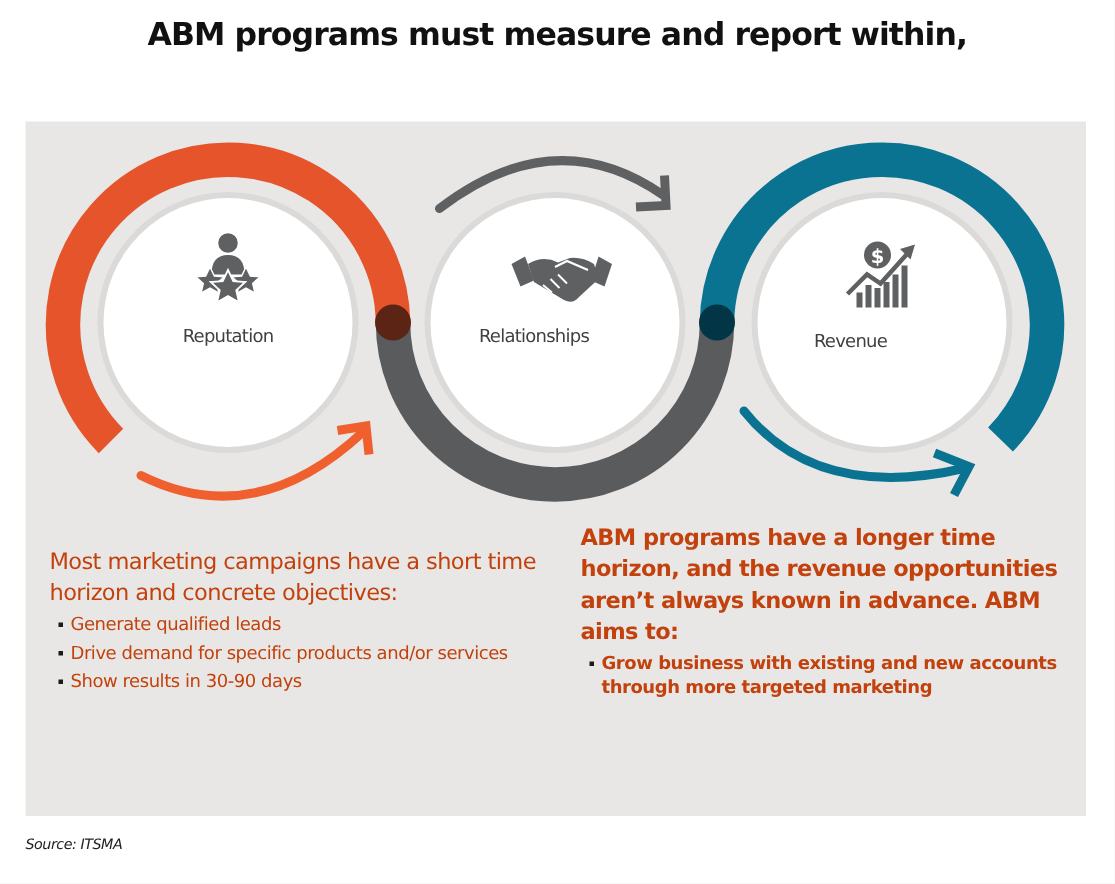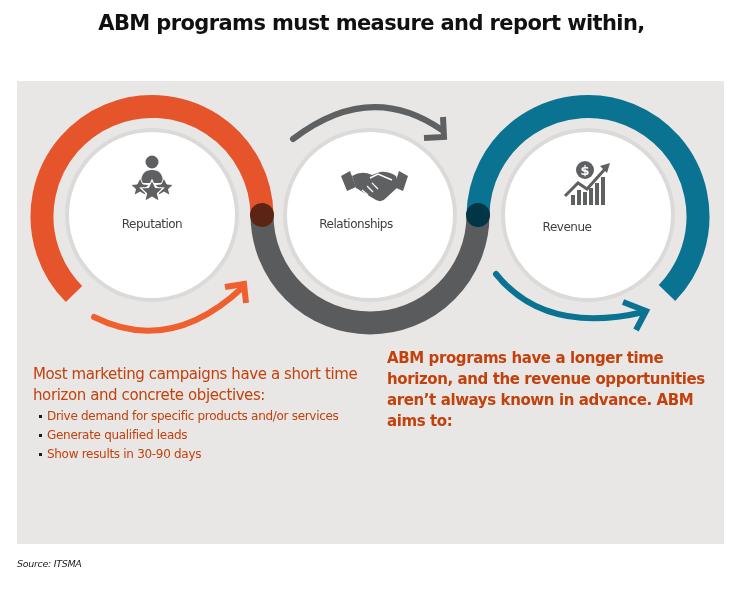--- a/index.html
+++ b/index.html
@@ -94,25 +94,26 @@
   </g>
 </svg>
 
 <div class="circle-label" style="left:72px; top:217px; width:160px;">Reputation</div>
 <div class="circle-label" style="left:276px; top:217px; width:160px;">Relationships</div>
 <div class="circle-label" style="left:487px; top:220px; width:160px;">Revenue</div>
 
 <div class="col" style="left:33px; top:364px; width:330px;">
   <div class="lead">Most marketing campaigns have a short time horizon and concrete objectives:</div>
   <ul>
+    <li>Generate qualified leads</li>
     <li>Drive demand for specific products and/or services</li>
-    <li>Generate qualified leads</li>
     <li>Show results in 30-90 days</li>
   </ul>
 </div>
 
 <div class="col" style="left:387px; top:348px; width:330px;font-weight:bold;">
   <div class="lead">ABM programs have a longer time horizon, and the revenue opportunities aren’t always known in advance. ABM aims to:</div>
   <ul>
+    <li>Grow business with existing and new accounts through more targeted marketing</li>
   </ul>
 </div>
 
 <div class="source">Source: ITSMA</div>
 
 </body></html>

